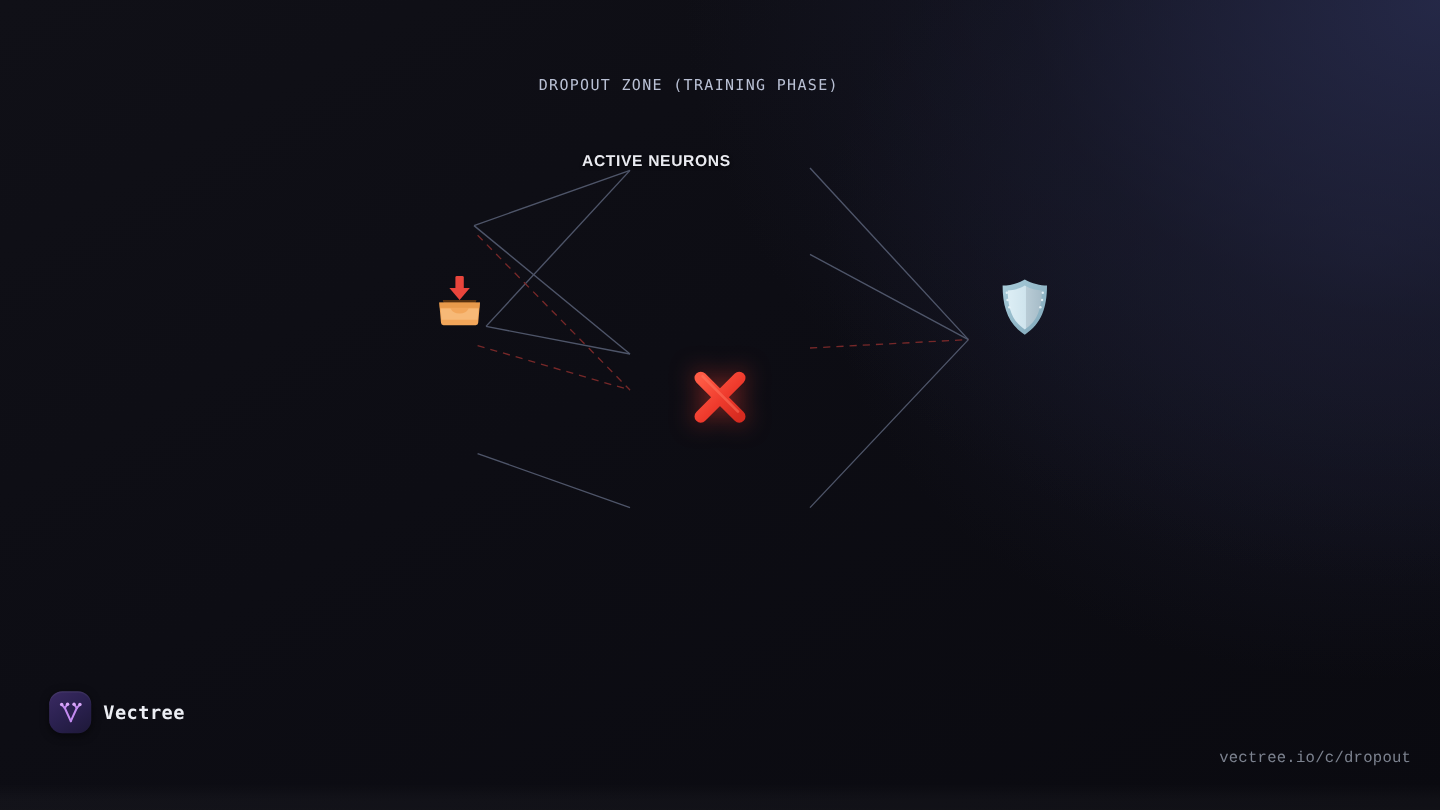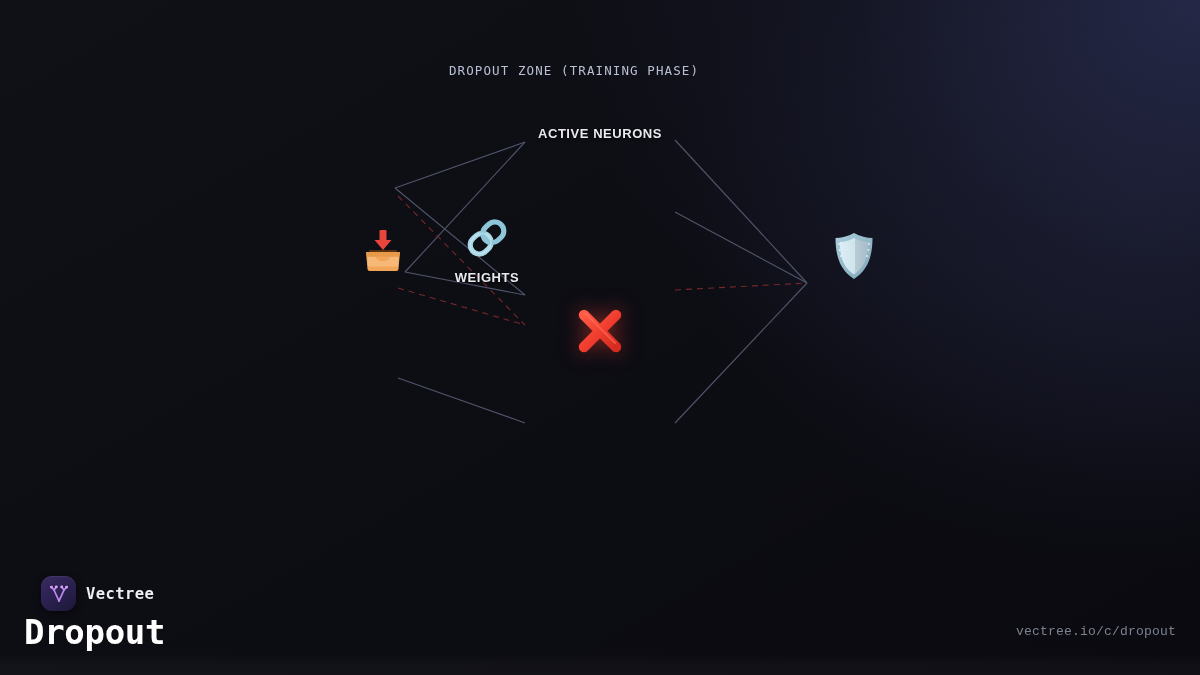--- a/index.html
+++ b/index.html
@@ -38,21 +38,21 @@
     color:#b9c0d4;
   }
 
   
   #network { position:absolute; left:0; top:0; width:1200px; height:675px; }
 
   
   .node {
     position:absolute;
     transform:translate(-50%,0);
-    text-align:center;
+    text-align:left;
     width:230px;
   }
   .node .glyph {
     display:block;
     line-height:1;
     font-family:"DejaVu Sans", sans-serif;
   }
   .node .label {
     display:block;
     margin-top:9px;
@@ -169,32 +169,20 @@
         <polygon points="11,22 39,22 36.8,26 13.2,26" fill="#57310f"></polygon>
 
         <path d="M8,24 L42,24 L40.5,41 Q40.4,43 38.4,43 L11.6,43 Q9.6,43 9.5,41 Z" fill="#f2a65a"></path>
 
         <path d="M9.2,29 L17.5,29 Q19.5,33.2 25,33.2 Q30.5,33.2 32.5,29 L40.8,29 L40,38.5 L10,38.5 Z" fill="#f7b977"></path>
         <path d="M8,24 L42,24 L41.6,28.4 L8.4,28.4 Z" fill="#e0903f" opacity="0.55"></path>
       </svg>
     </span>
   </div>
 
-  <div class="node" id="node-weights">
-    <span class="glyph">
-      <svg class="icon-svg" width="46" height="46" viewBox="0 0 46 46">
-        <g transform="rotate(-42 23 23)">
-          <rect x="3.5" y="14" width="22" height="18" rx="9" fill="none" stroke="#a8d8e6" stroke-width="5.2"></rect>
-          <rect x="20.5" y="14" width="22" height="18" rx="9" fill="none" stroke="#8cc6d8" stroke-width="5.2"></rect>
-          <rect x="3.5" y="14" width="22" height="18" rx="9" fill="none" stroke="#cdeaf3" stroke-width="1.6" opacity="0.55"></rect>
-        </g>
-      </svg>
-    </span>
-    <span class="label">WEIGHTS</span>
-  </div>
 
   <div class="node muted" id="node-dropped-units">
     <span class="glyph">
       <svg class="icon-svg xmark" width="56" height="56" viewBox="0 0 56 56">
         <defs>
           <linearGradient id="xg" x1="0" y1="0" x2="1" y2="1">
             <stop offset="0%" stop-color="#ff5b45"></stop>
             <stop offset="55%" stop-color="#ef3b2d"></stop>
             <stop offset="100%" stop-color="#d62b20"></stop>
           </linearGradient>
@@ -254,18 +242,17 @@
           <circle cx="3.4" cy="4.1" r="1.45"></circle>
           <circle cx="8.3" cy="3.9" r="1.45"></circle>
           <circle cx="18.6" cy="4.1" r="1.45"></circle>
           <circle cx="13.7" cy="3.9" r="1.45"></circle>
         </g>
       </svg>
     </span>
     <span id="brand-name">Vectree</span>
   </div>
 
-  <div id="page-title">Dropout</div>
 
   <div id="footer-url">vectree.io/c/dropout</div>
 
   <div id="bottom-band"></div>
 </div>
 
 </body></html>

